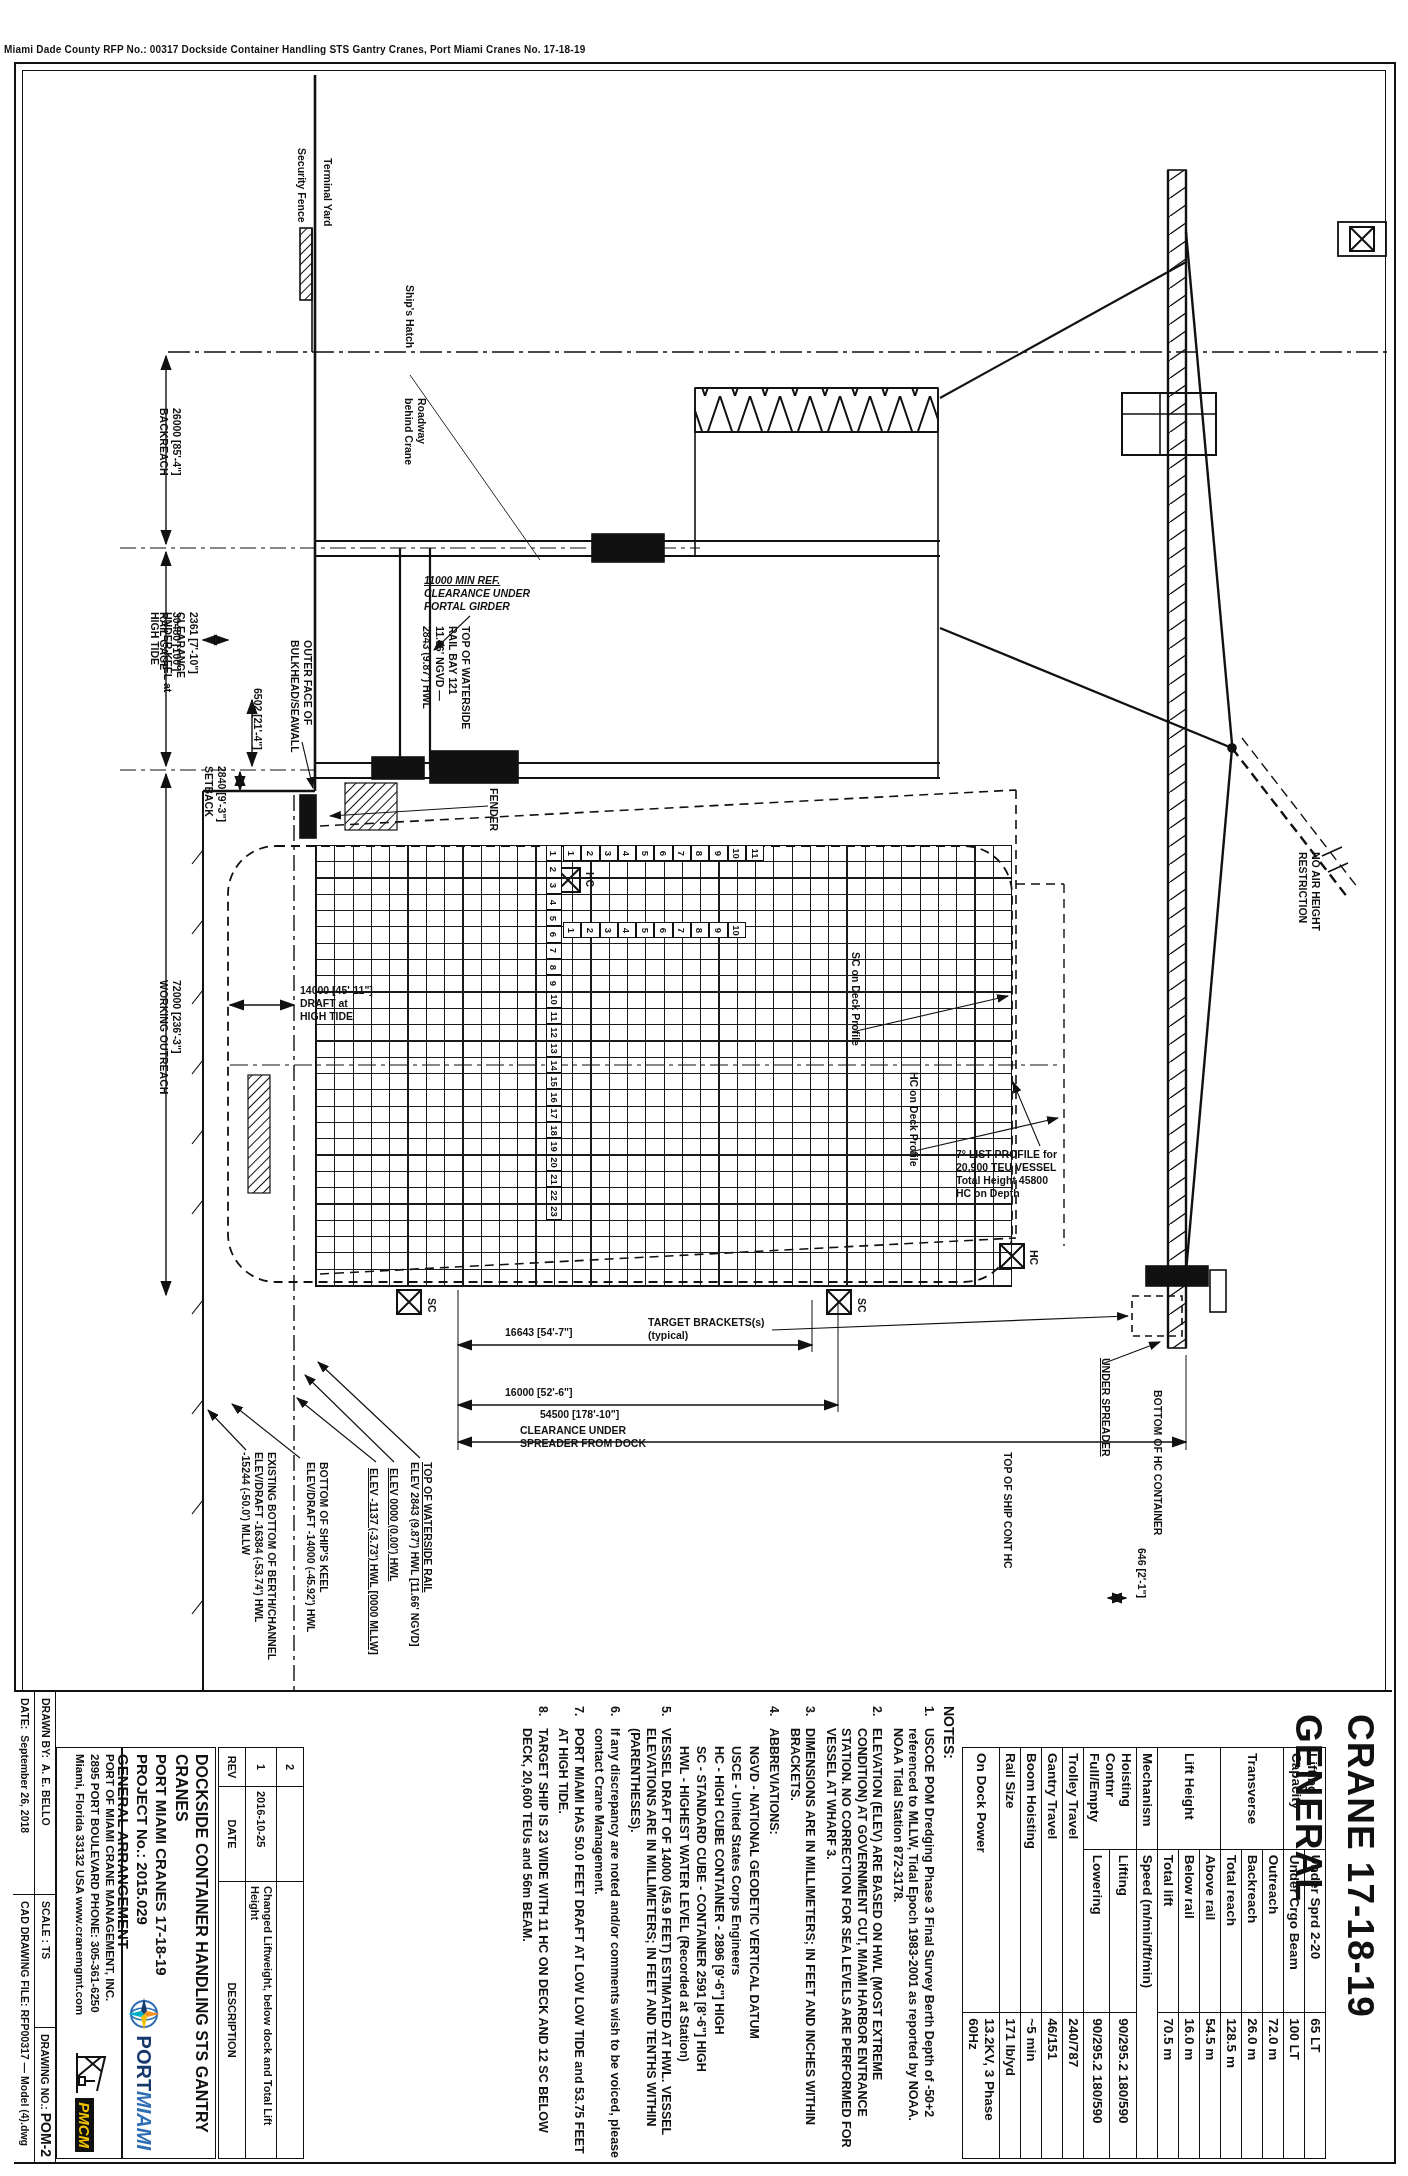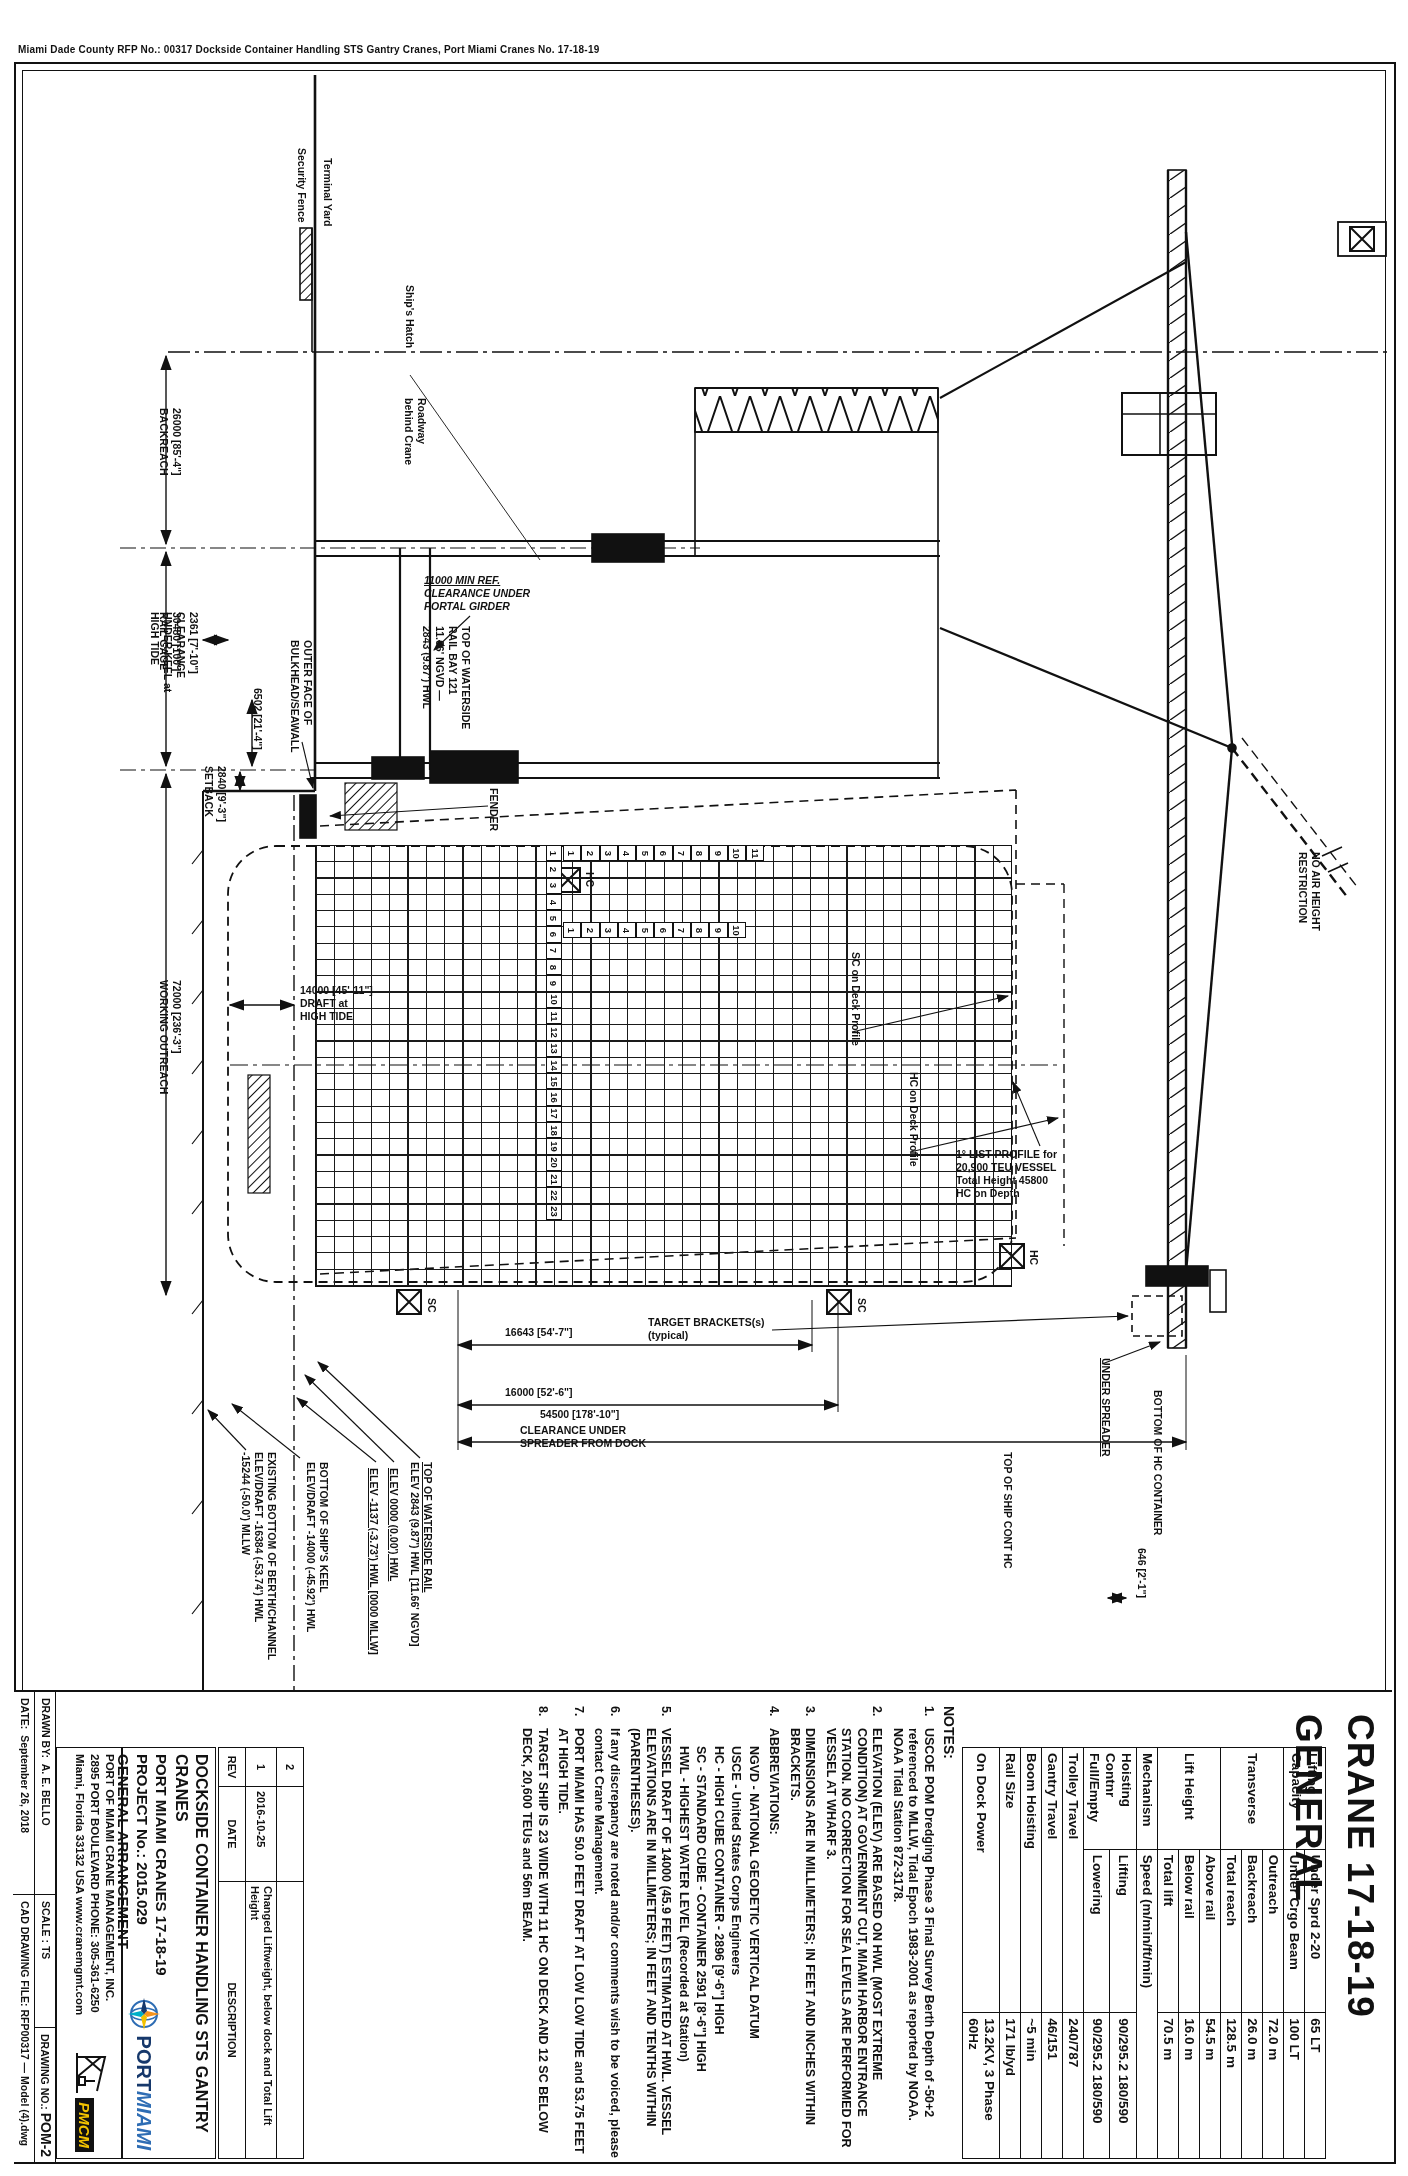--- a/index.html
+++ b/index.html
@@ -1,18 +1,18 @@
 <!DOCTYPE html>
 <html><head>
 <meta charset="utf-8">
 <style>
   html,body{margin:0;padding:0;background:#fff;width:1408px;height:2176px;overflow:hidden;
     font-family:"Liberation Sans",sans-serif;color:#111;}
   #page{position:relative;width:1408px;height:2176px;background:#fff;}
-  #hdr{position:absolute;left:18px;top:44px;font:bold 10px/12px "Liberation Sans",sans-serif;letter-spacing:.2px;}
+  #hdr{position:absolute;left:4px;top:44px;font:bold 10px/12px "Liberation Sans",sans-serif;letter-spacing:.2px;}
   #border{position:absolute;left:14px;top:62px;width:1378px;height:2098px;border:2.5px solid #111;}
   #border2{position:absolute;left:22px;top:70px;width:1362px;height:2082px;border:1px solid #111;}
   svg.lw{position:absolute;left:0;top:0;}
   .v,.h{position:absolute;white-space:nowrap;font:bold 10.5px/13px "Liberation Sans",sans-serif;color:#111;}
   .v{transform:rotate(90deg);transform-origin:0 0;}
   .v div,.h div{white-space:nowrap;}
   .u{text-decoration:underline;}
   
   #grid{position:absolute;left:315px;top:845px;width:695px;height:440px;border:1.6px solid #111;
     background:
@@ -377,21 +377,21 @@
       <div>2843 (9.87') HWL</div>
     </div>
   <div class="h" style="left:300px;top:984px;">
     <div>14000 [45'-11"]</div>
       <div>DRAFT at</div>
       <div>HIGH TIDE</div>
     </div>
   <div class="v" style="left:862px;top:952px;">SC on Deck Profile</div>
   <div class="v" style="left:920px;top:1072px;">HC on Deck Profile</div>
   <div class="h" style="left:956px;top:1148px;">
-    <div>1° LIST PROFILE for</div>
+    <div>7° LIST PROFILE for</div>
       <div>20,900 TEU VESSEL</div>
     <div>Total Height 45800</div>
       <div>HC on Depth</div>
     </div>
   <div class="v" style="left:1322px;top:852px;">
     <div>NO AIR HEIGHT</div>
       <div>RESTRICTION</div>
     </div>
   <div class="h" style="left:505px;top:1326px;">16643 [54'-7"]</div>
   <div class="h" style="left:505px;top:1386px;">16000 [52'-6"]</div>

